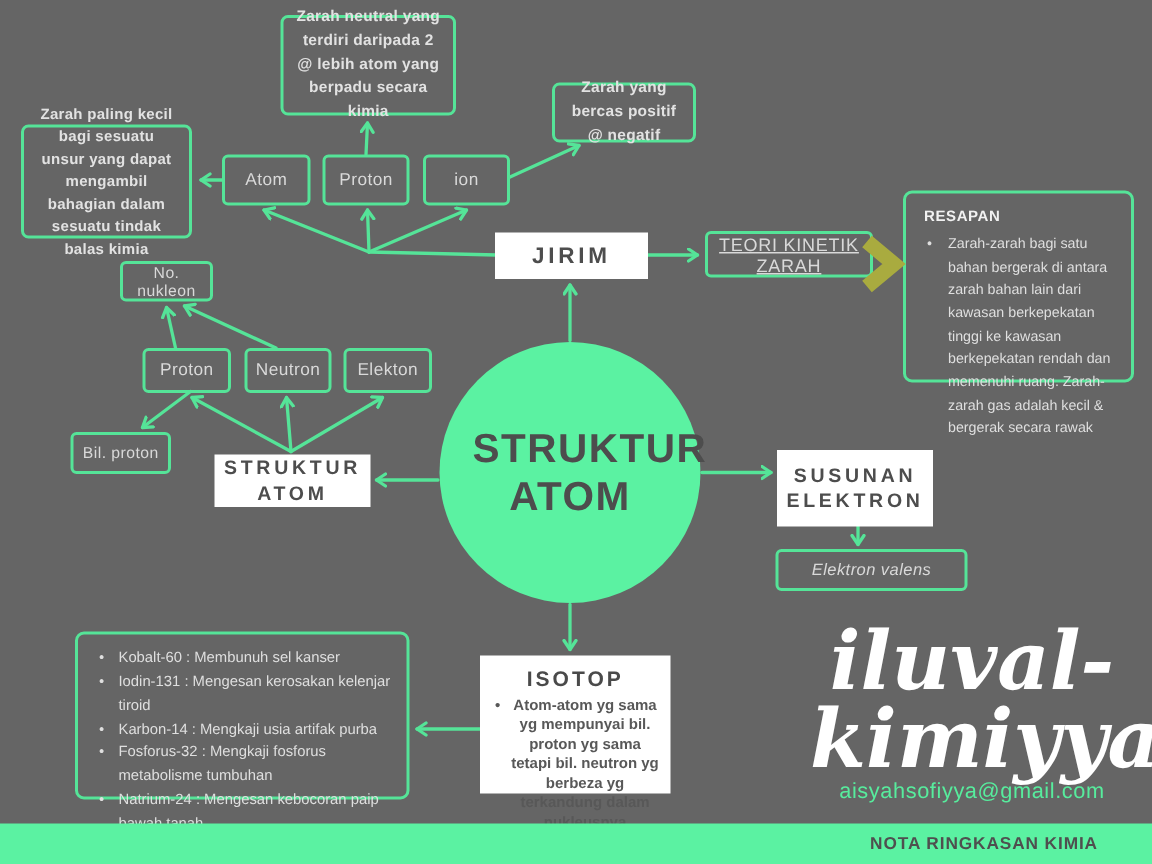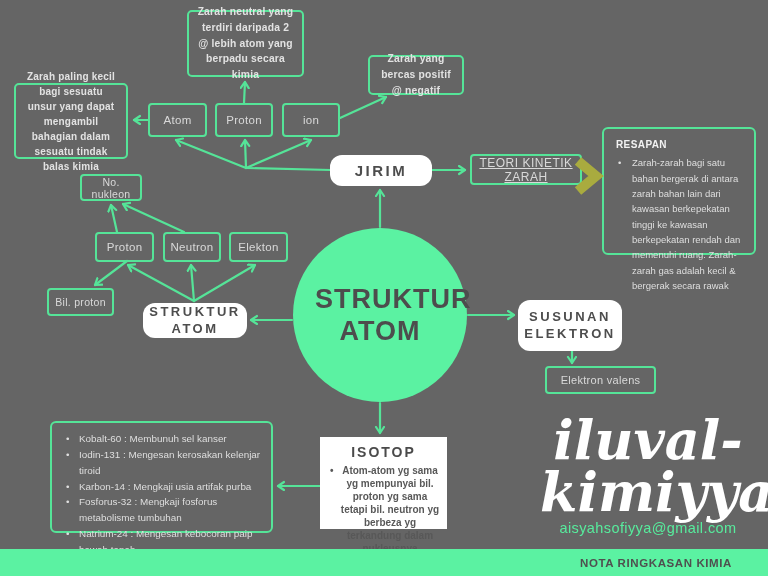--- a/index.html
+++ b/index.html
@@ -29,21 +29,21 @@
     display:flex;align-items:center;justify-content:center;
     text-align:center;line-height:1.55;padding:4px 8px;letter-spacing:.2px;
   }
   
   .wbox{
     position:absolute;z-index:2;background:#FFFFFF;
     color:#4D4D4D;font-weight:bold;
     display:flex;align-items:center;justify-content:center;
     text-align:center;
   }
-  .display{letter-spacing:2.5px;border-radius:12px;}
+  .display{letter-spacing:2.5px;}
 
   .circle{
     position:absolute;z-index:2;left:293px;top:228px;width:174px;height:174px;
     background:#5BF2A2;border-radius:50%;
     display:flex;align-items:center;justify-content:center;text-align:center;
     color:#4D4D4D;font-weight:bold;font-size:27px;line-height:1.2;letter-spacing:1px;
   }
 
   
   .bullets{
@@ -143,21 +143,21 @@
   <div class="gnode" style="left:163px;top:232px;width:58px;height:30px;">Neutron</div>
   <div class="gnode" style="left:229px;top:232px;width:59px;height:30px;">Elekton</div>
   <div class="gnode" style="left:47px;top:288px;width:67px;height:28px;font-size:10.5px;">Bil. proton</div>
   <div class="wbox display" style="left:143px;top:303px;width:104px;height:35px;font-size:13px;line-height:1.25;padding:0 10px;">STRUKTUR ATOM</div>
 
   <div class="circle">
     <span style="width:130px;">STRUKTUR ATOM</span>
   </div>
 
   <div class="wbox display" style="left:518px;top:300px;width:104px;height:51px;font-size:13px;line-height:1.3;padding:0 8px;">SUSUNAN ELEKTRON</div>
-  <div class="gnode" style="left:545px;top:366px;width:111px;height:28px;font-size:11px;">Elektron valens</div>
+  <div class="gnode" style="left:517px;top:366px;width:128px;height:28px;font-size:11px;font-style:italic;">Elektron valens</div>
 
   <div class="bullets" style="left:50px;top:421px;width:223px;height:112px;">
     <ul>
       <li>Kobalt-60 : Membunuh sel kanser</li>
       <li>Iodin-131 : Mengesan kerosakan kelenjar tiroid</li>
       <li>Karbon-14 : Mengkaji usia artifak purba</li>
       <li>Fosforus-32 : Mengkaji fosforus metabolisme tumbuhan</li>
       <li>Natrium-24 : Mengesan kebocoran paip bawah tanah</li>
     </ul>
   </div>

